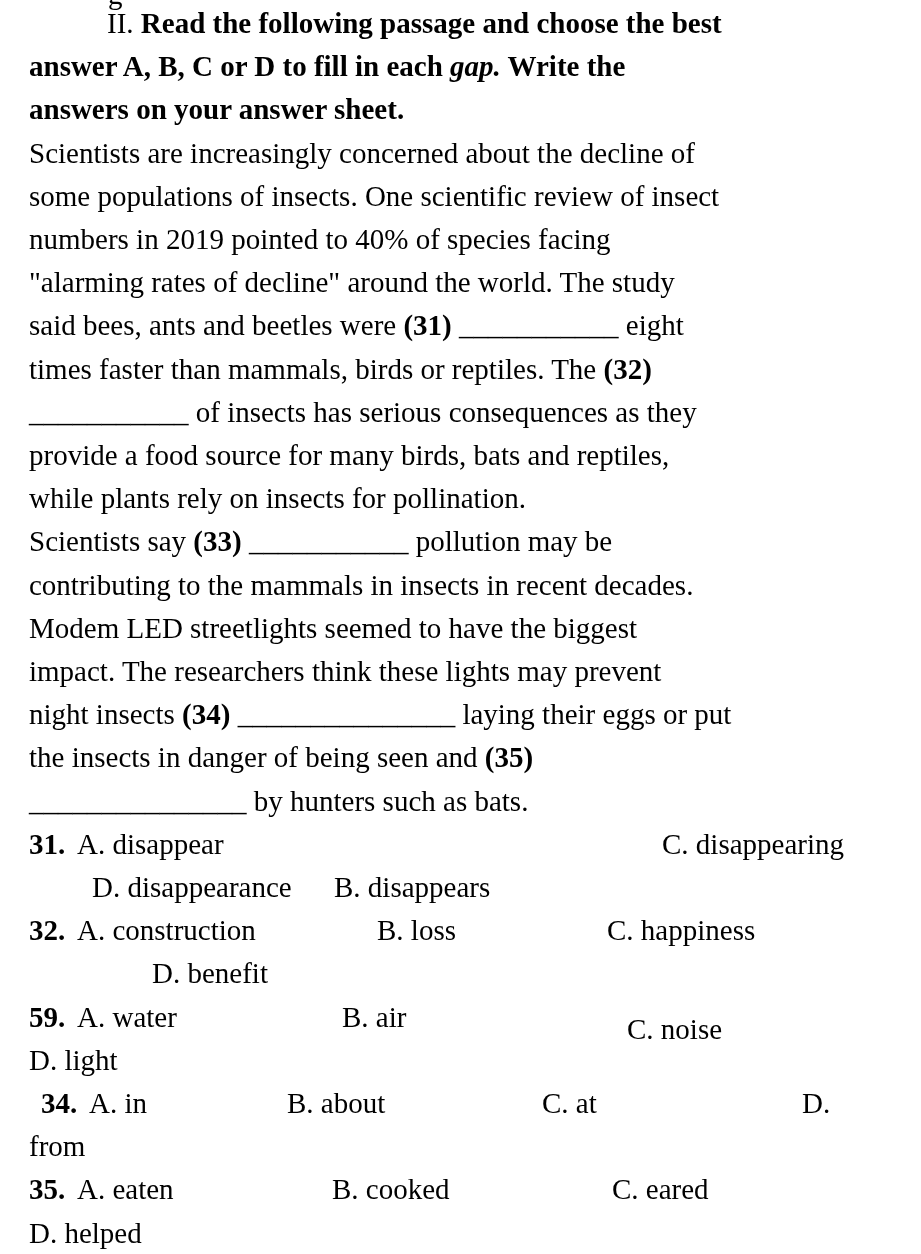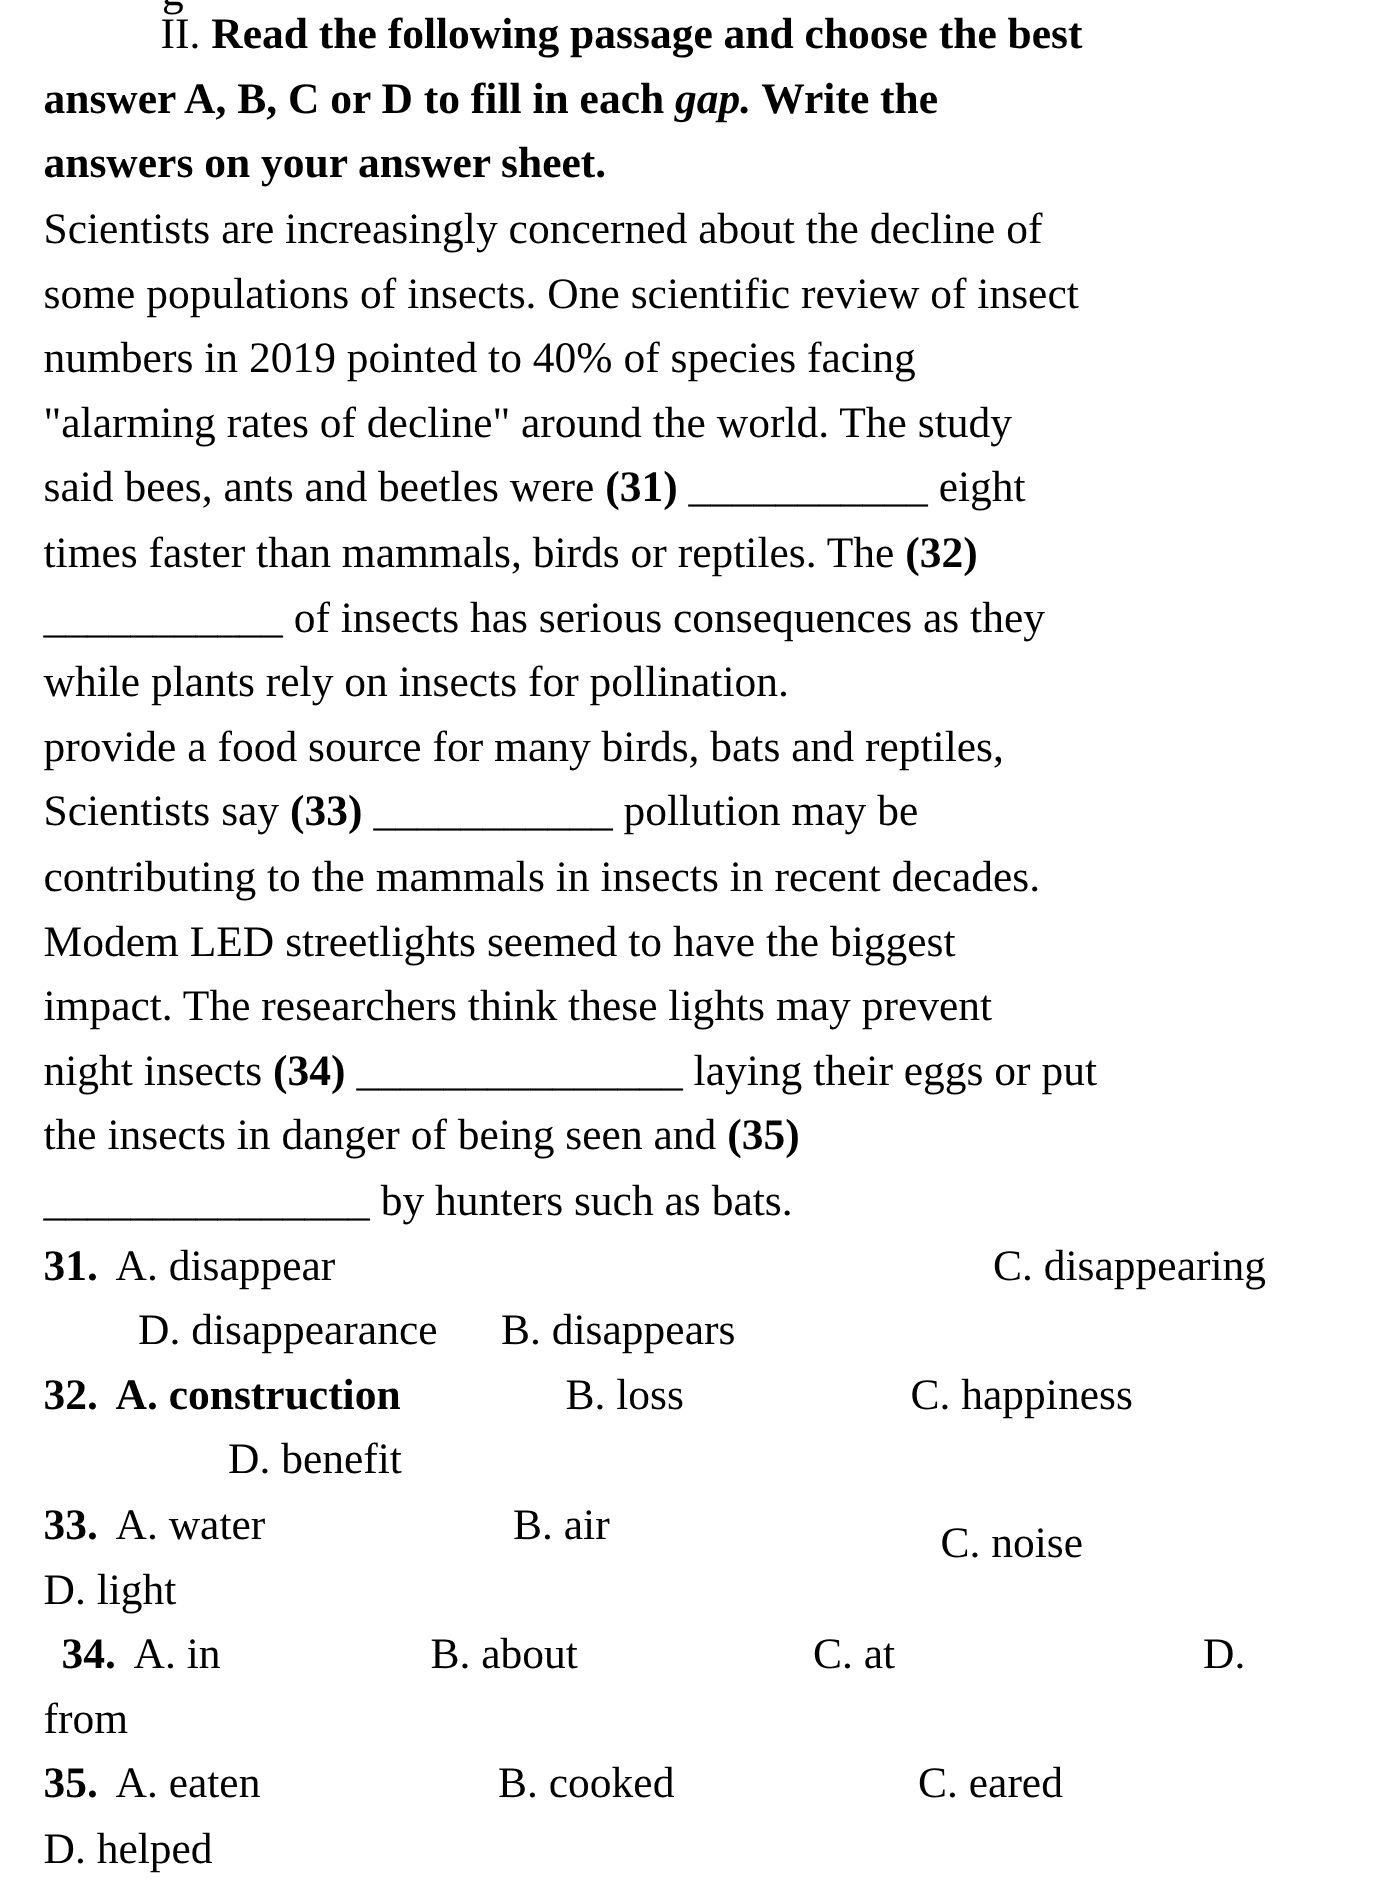--- a/index.html
+++ b/index.html
@@ -42,51 +42,51 @@
       <div class="line"><span class="b">answers on your answer sheet.</span></div>
     </div>
   <div id="passage">
       <div class="line"><span>Scientists are increasingly concerned about the decline of</span></div>
       <div class="line"><span>some populations of insects. One scientific review of insect</span></div>
       <div class="line"><span>numbers in 2019 pointed to 40% of species facing</span></div>
       <div class="line"><span>"alarming rates of decline" around the world. The study</span></div>
       <div class="line"><span>said bees, ants and beetles were </span><span class="b">(31)</span><span> ___________ eight</span></div>
       <div class="line"><span>times faster than mammals, birds or reptiles. The </span><span class="b">(32)</span></div>
       <div class="line"><span>___________ of insects has serious consequences as they</span></div>
+      <div class="line"><span>provide a food source for many birds, bats and reptiles,</span></div>
       <div class="line"><span>while plants rely on insects for pollination.</span></div>
-      <div class="line"><span>provide a food source for many birds, bats and reptiles,</span></div>
       <div class="line"><span>Scientists say </span><span class="b">(33)</span><span> ___________ pollution may be</span></div>
       <div class="line"><span>contributing to the mammals in insects in recent decades.</span></div>
       <div class="line"><span>Modem LED streetlights seemed to have the biggest</span></div>
       <div class="line"><span>impact. The researchers think these lights may prevent</span></div>
       <div class="line"><span>night insects </span><span class="b">(34)</span><span> _______________ laying their eggs or put</span></div>
       <div class="line"><span>the insects in danger of being seen and </span><span class="b">(35)</span></div>
       <div class="line"><span>_______________ by hunters such as bats.</span></div>
     </div>
   <div id="questions">
       <div class="qline">
         <span class="b" style="left: 0px;">31.</span>
         <span style="left: 48px;">A. disappear</span>
         <span style="left: 305px; margin-top: 43px;">B. disappears</span>
         <span style="left: 633px;">C. disappearing</span>
       </div>
       <div class="qline">
         <span style="left: 63px;">D. disappearance</span>
       </div>
       <div class="qline">
         <span class="b" style="left: 0px;">32.</span>
-        <span style="left: 48px; font-weight: bold;">A. construction</span>
+        <span style="left: 48px;">A. construction</span>
         <span style="left: 348px;">B. loss</span>
         <span style="left: 578px;">C. happiness</span>
       </div>
       <div class="qline">
         <span style="left: 123px;">D. benefit</span>
       </div>
       <div class="qline">
-        <span class="b" style="left: 0px;">33.</span>
+        <span class="b" style="left: 0px;">59.</span>
         <span style="left: 48px;">A. water</span>
         <span style="left: 313px;">B. air</span>
         <span style="left: 598px; margin-top: 12px;">C. noise</span>
       </div>
       <div class="qline">
         <span style="left: 0px;">D. light</span>
       </div>
       <div class="qline">
         <span class="b" style="left: 0px; margin-left: 12px;">34.</span>
         <span style="left: 60px;">A. in</span>

